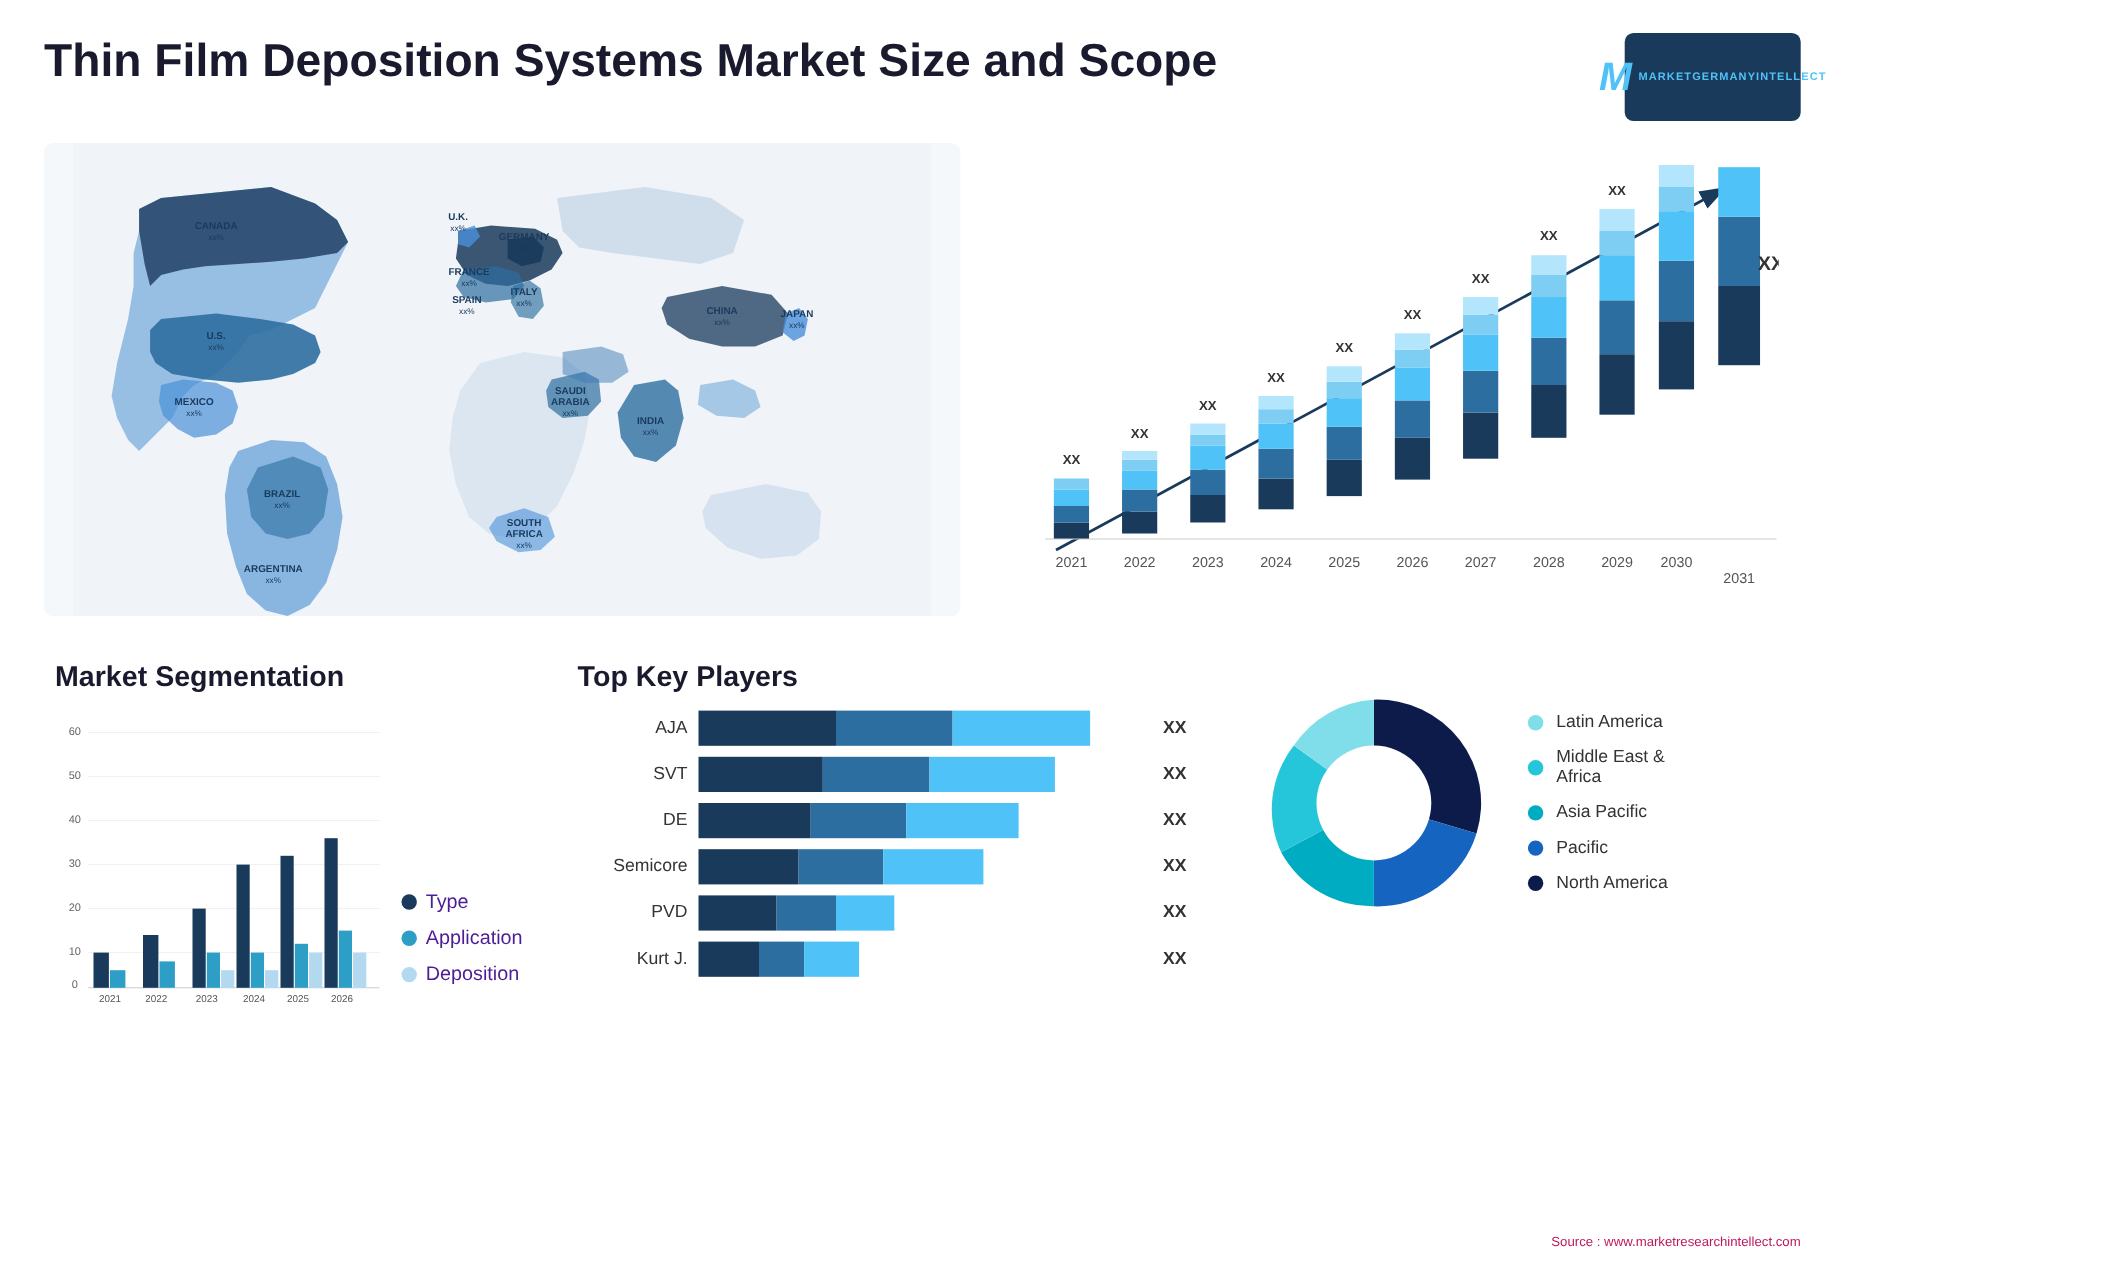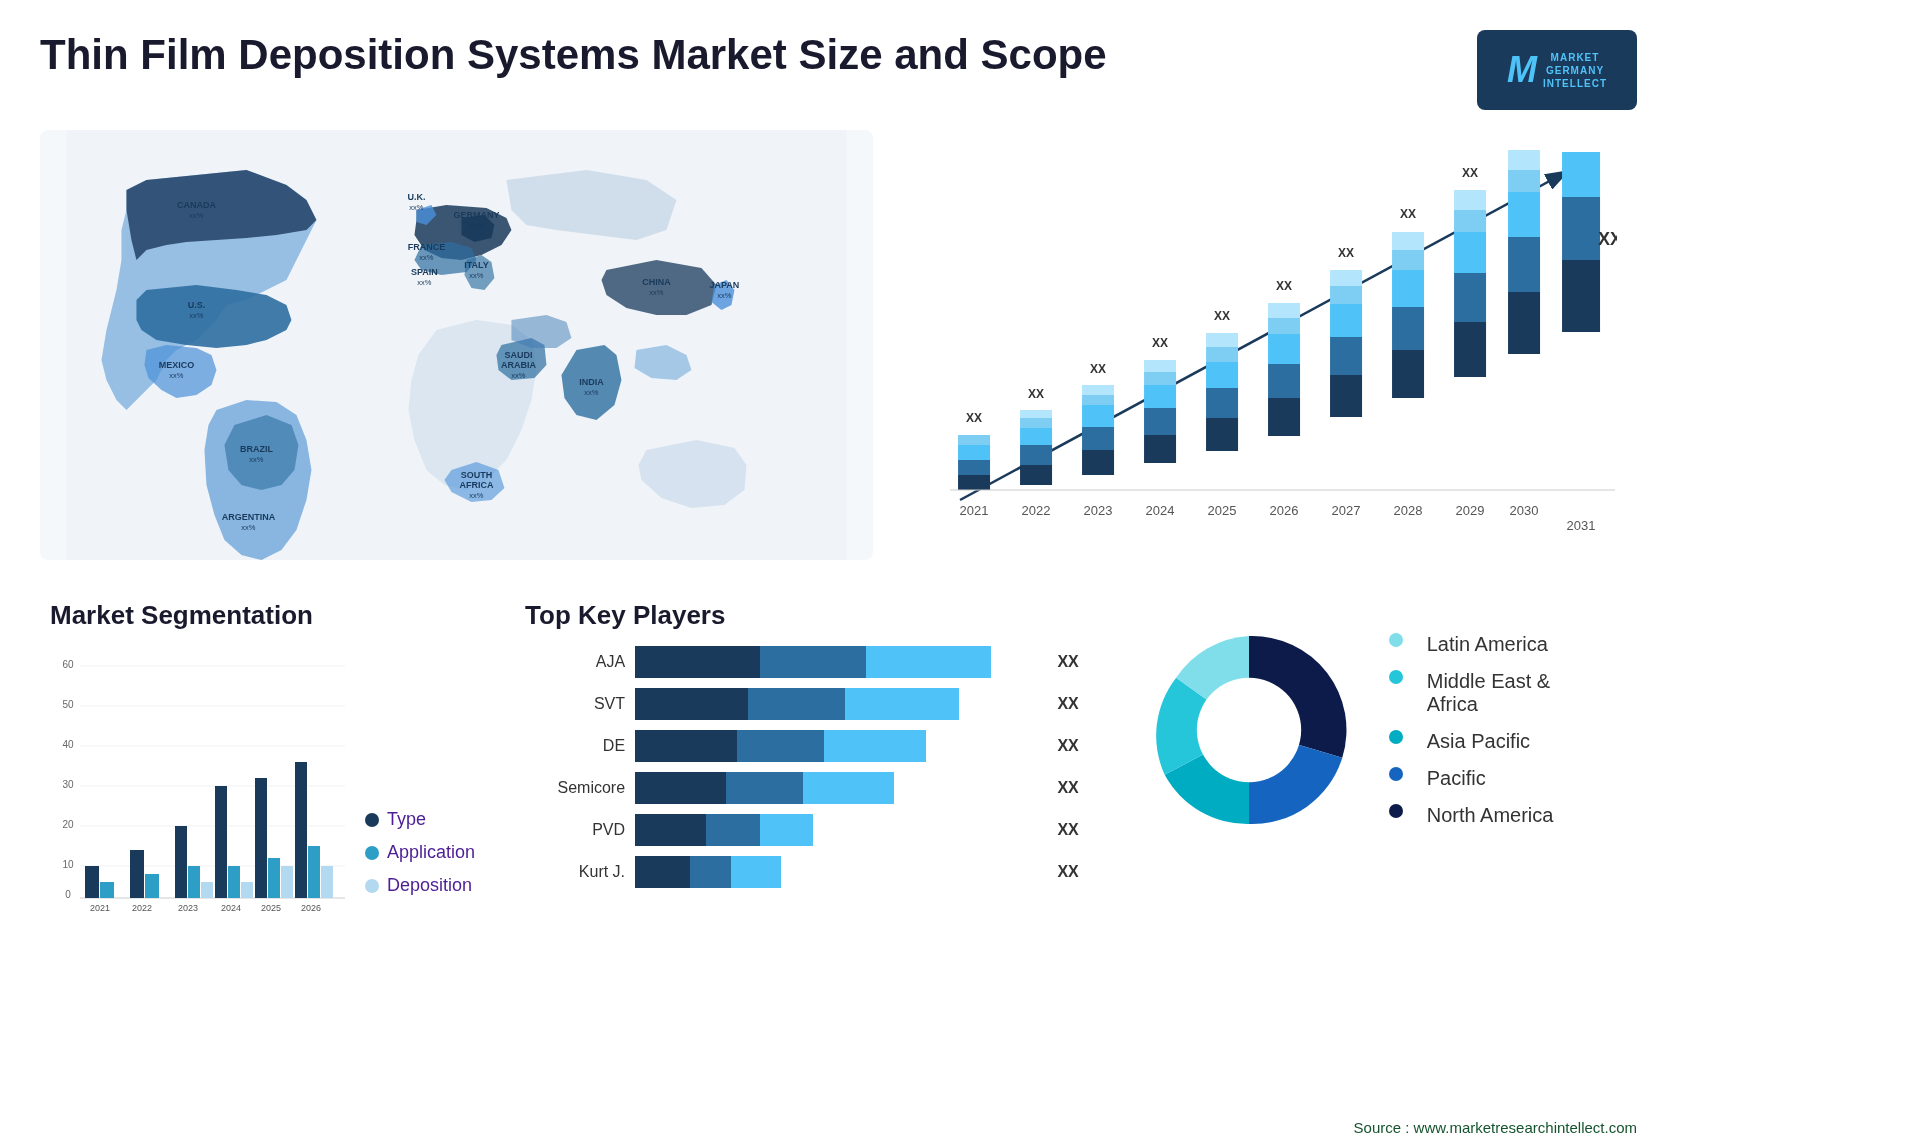--- a/index.html
+++ b/index.html
@@ -48,21 +48,21 @@
       display: flex;
       flex-direction: column;
       align-items: center;
       justify-content: center;
       padding: 8px;
       position: relative;
     }
 
     .logo-text-lines {
       display: flex;
-      flex-direction: column;
+      flex-direction: row;
       align-items: center;
     }
 
     .logo-line {
       font-size: 10px;
       font-weight: 700;
       color: #4fc3f7;
       letter-spacing: 1px;
       line-height: 1.3;
     }
@@ -217,39 +217,40 @@
     }
 
     .regional-legend {
       display: flex;
       flex-direction: column;
       gap: 14px;
     }
 
     .reg-legend-item {
       display: flex;
-      gap: 24px;
-      font-size: 20px;
+      align-items: center;
+      gap: 12px;
+      font-size: 16px;
       color: #333;
     }
 
     .reg-legend-dot {
       width: 14px;
       height: 14px;
       border-radius: 50%;
       flex-shrink: 0;
     }
 
     
     .source-text {
       position: absolute;
       bottom: 10px;
       right: 40px;
-      font-size: 15px;
-      color: #14532d;
+      font-size: 12px;
+      color: #be185d;
     }
 
     
     .map-label {
       font-size: 9px;
       fill: #1a3a5c;
       font-weight: 600;
     }
     .map-label-small {
       font-size: 7.5px;

